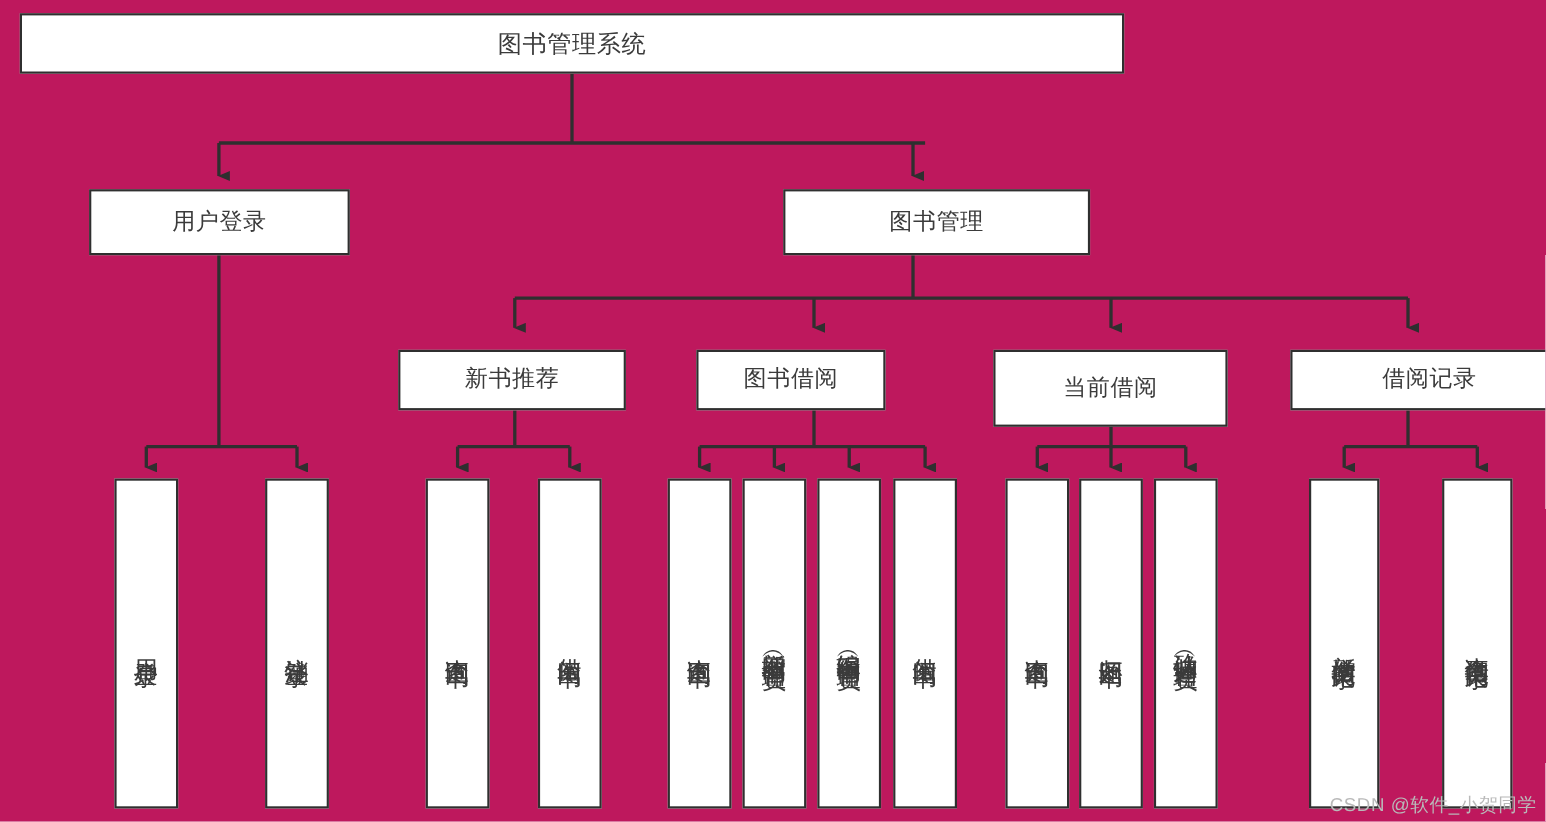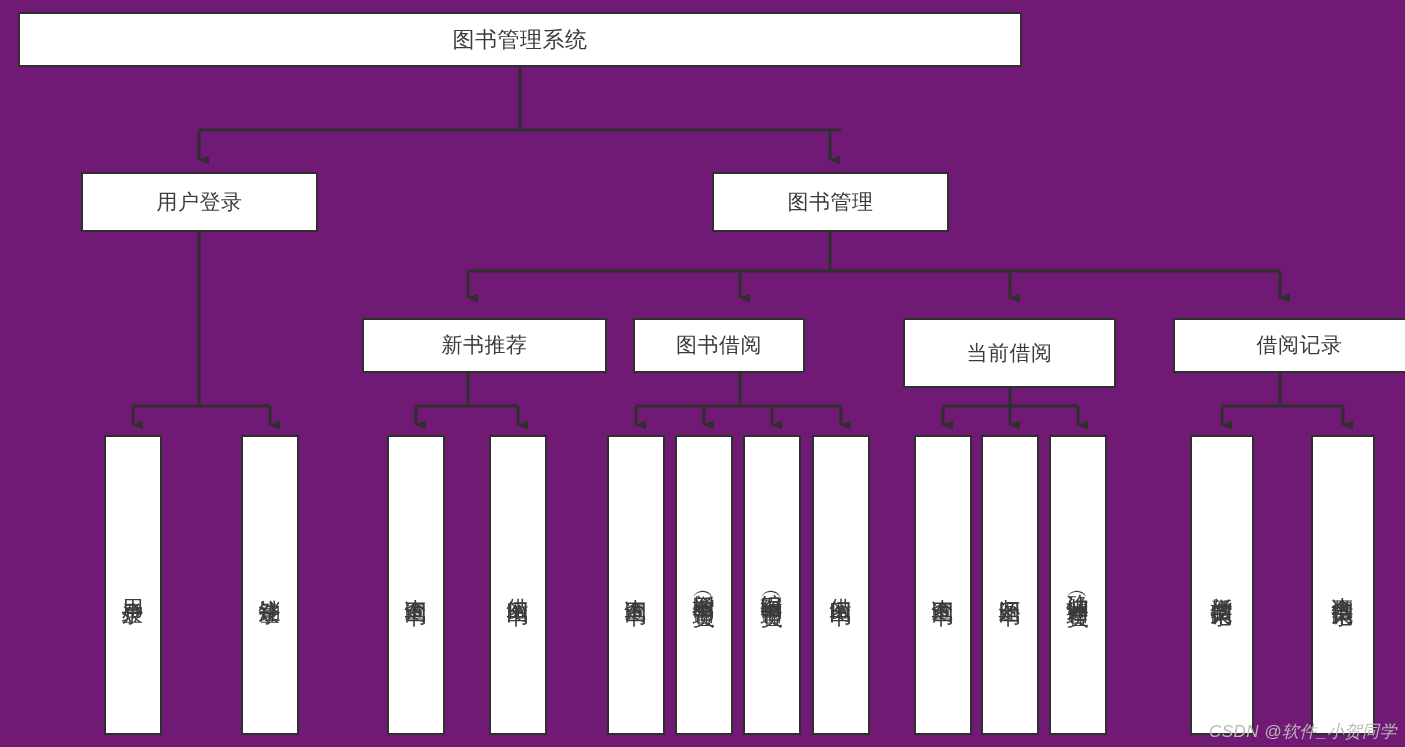--- a/index.html
+++ b/index.html
@@ -7,21 +7,21 @@
     padding: 0;
     background: #ffffff;
   }
   body {
     font-family: "Liberation Sans", "DejaVu Sans", sans-serif;
   }
   #canvas {
     position: relative;
     width: 1405px;
     height: 747px;
-    background: #701a75;
+    background: #be185d;
     overflow: hidden;
   }
   svg.wires {
     position: absolute;
     left: 0;
     top: 0;
     width: 1405px;
     height: 747px;
     pointer-events: none;
   }
@@ -64,21 +64,20 @@
     max-height: 280px;
   }
   #watermark {
     position: absolute;
     right: 8px;
     bottom: 4px;
     font-size: 17px;
     color: #b9b9b9;
     white-space: nowrap;
     letter-spacing: 0.5px;
-    font-style: italic;
   }
 </style>
 </head>
 <body>
 
 <div id="canvas">
 
   <svg class="wires" viewBox="0 0 1405 747">
     <defs>
       <marker id="arrowhead" markerWidth="9" markerHeight="11" refX="4.5" refY="10" orient="auto" markerUnits="userSpaceOnUse">
@@ -129,25 +128,25 @@
     </g>
   </svg>
 
   <div class="node h root" style="left:18px; top:12px; width:1004px; height:55px;">
     <span class="lbl">图书管理系统</span>
   </div>
 
   <div class="node h" style="left:81px; top:172px; width:237px; height:60px;">
     <span class="lbl">用户登录</span>
   </div>
-  <div class="node h" style="left:712px; top:172px; width:237px; height:60px;">
+  <div class="node h" style="left:712px; top:172px; width:279px; height:60px;">
     <span class="lbl">图书管理</span>
   </div>
 
-  <div class="node h" style="left:362px; top:318px; width:245px; height:55px;">
+  <div class="node h" style="left:362px; top:318px; width:207px; height:55px;">
     <span class="lbl">新书推荐</span>
   </div>
   <div class="node h" style="left:633px; top:318px; width:172px; height:55px;">
     <span class="lbl">图书借阅</span>
   </div>
   <div class="node h" style="left:903px; top:318px; width:213px; height:70px;">
     <span class="lbl">当前借阅</span>
   </div>
   <div class="node h" style="left:1173px; top:318px; width:253px; height:55px;">
     <span class="lbl">借阅记录</span>

